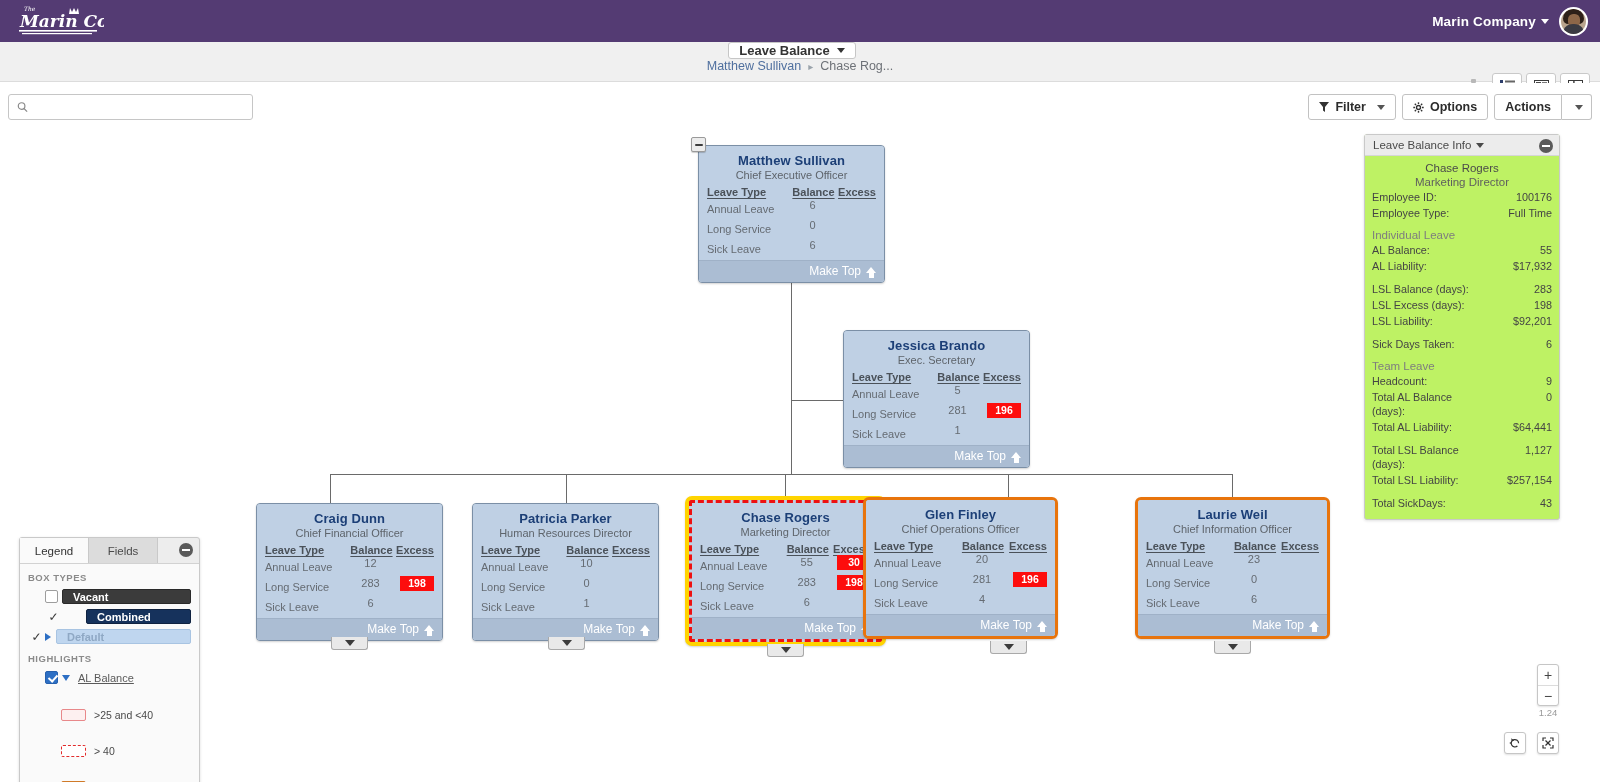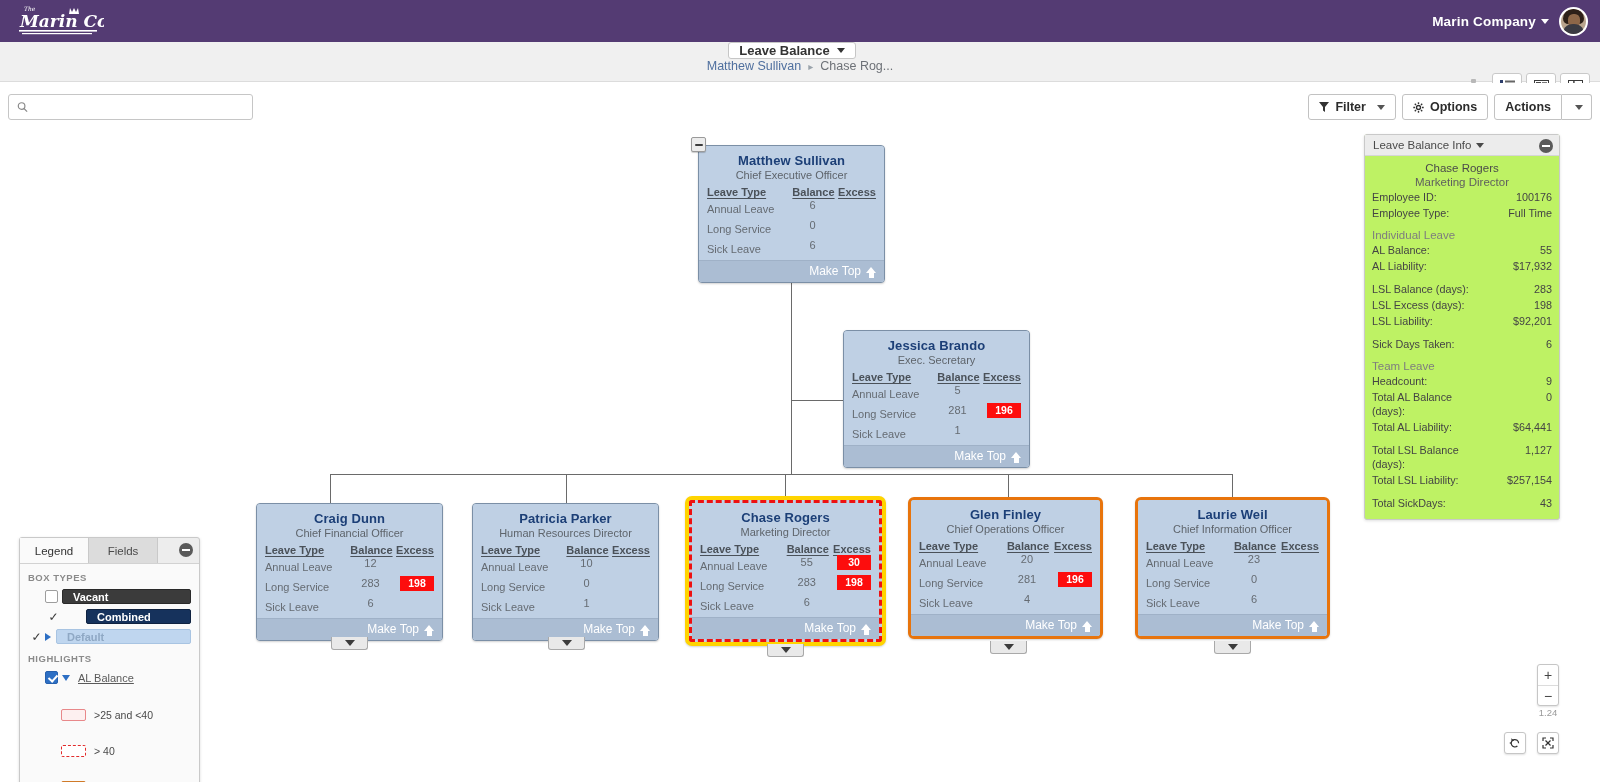--- a/index.html
+++ b/index.html
@@ -639,21 +639,21 @@
         <div class="node-foot">
           <span>Make Top</span>
           <span class="up-arrow"></span>
         </div>
       </div>
     </div>
     <div class="expand-tab" style="left:767px; top:513px;">
         <div class="tri"></div>
       </div>
 
-    <div class="node sel-orange" style="left:908px; top:366px; width:195px;">
+    <div class="node sel-orange" style="left:863px; top:366px; width:195px;">
       <div class="node-inner">
         <div class="node-name">Glen Finley</div>
         <div class="node-title">Chief Operations Officer</div>
         <div class="node-table">
           <div class="nt-head">
             <span class="c1">Leave Type</span>
             <span class="c2">Balance</span>
             <span class="c3">Excess</span>
           </div>
           <div class="nt-row">

